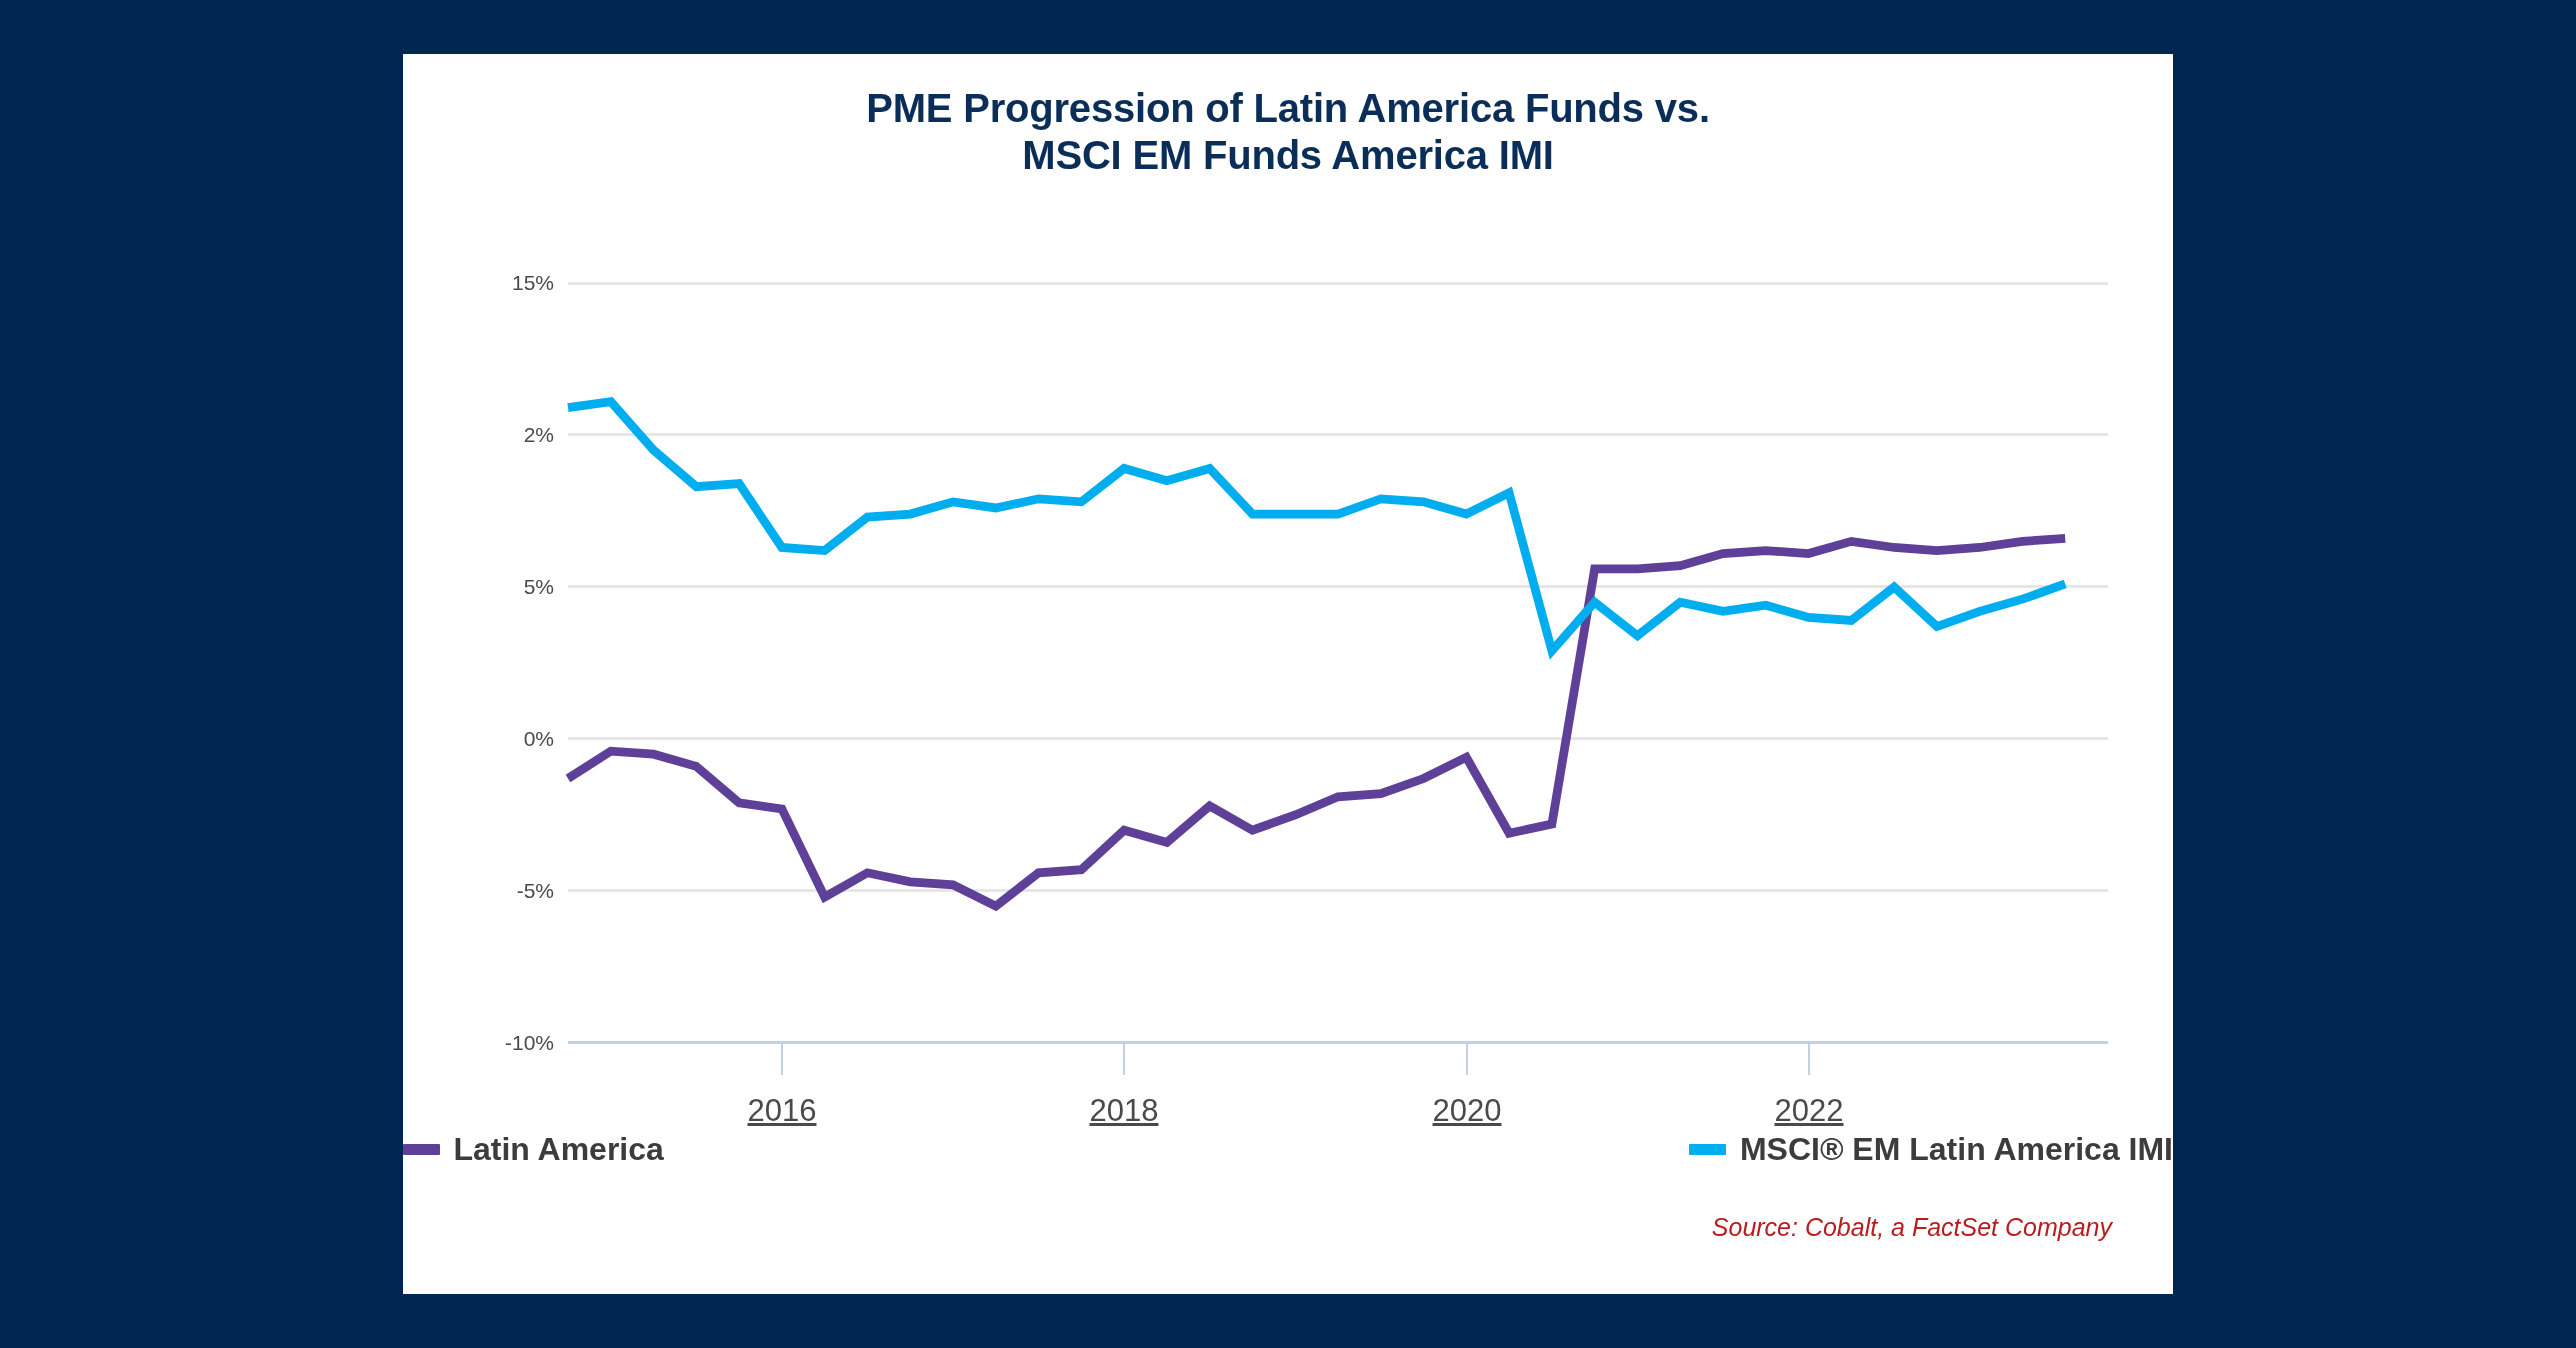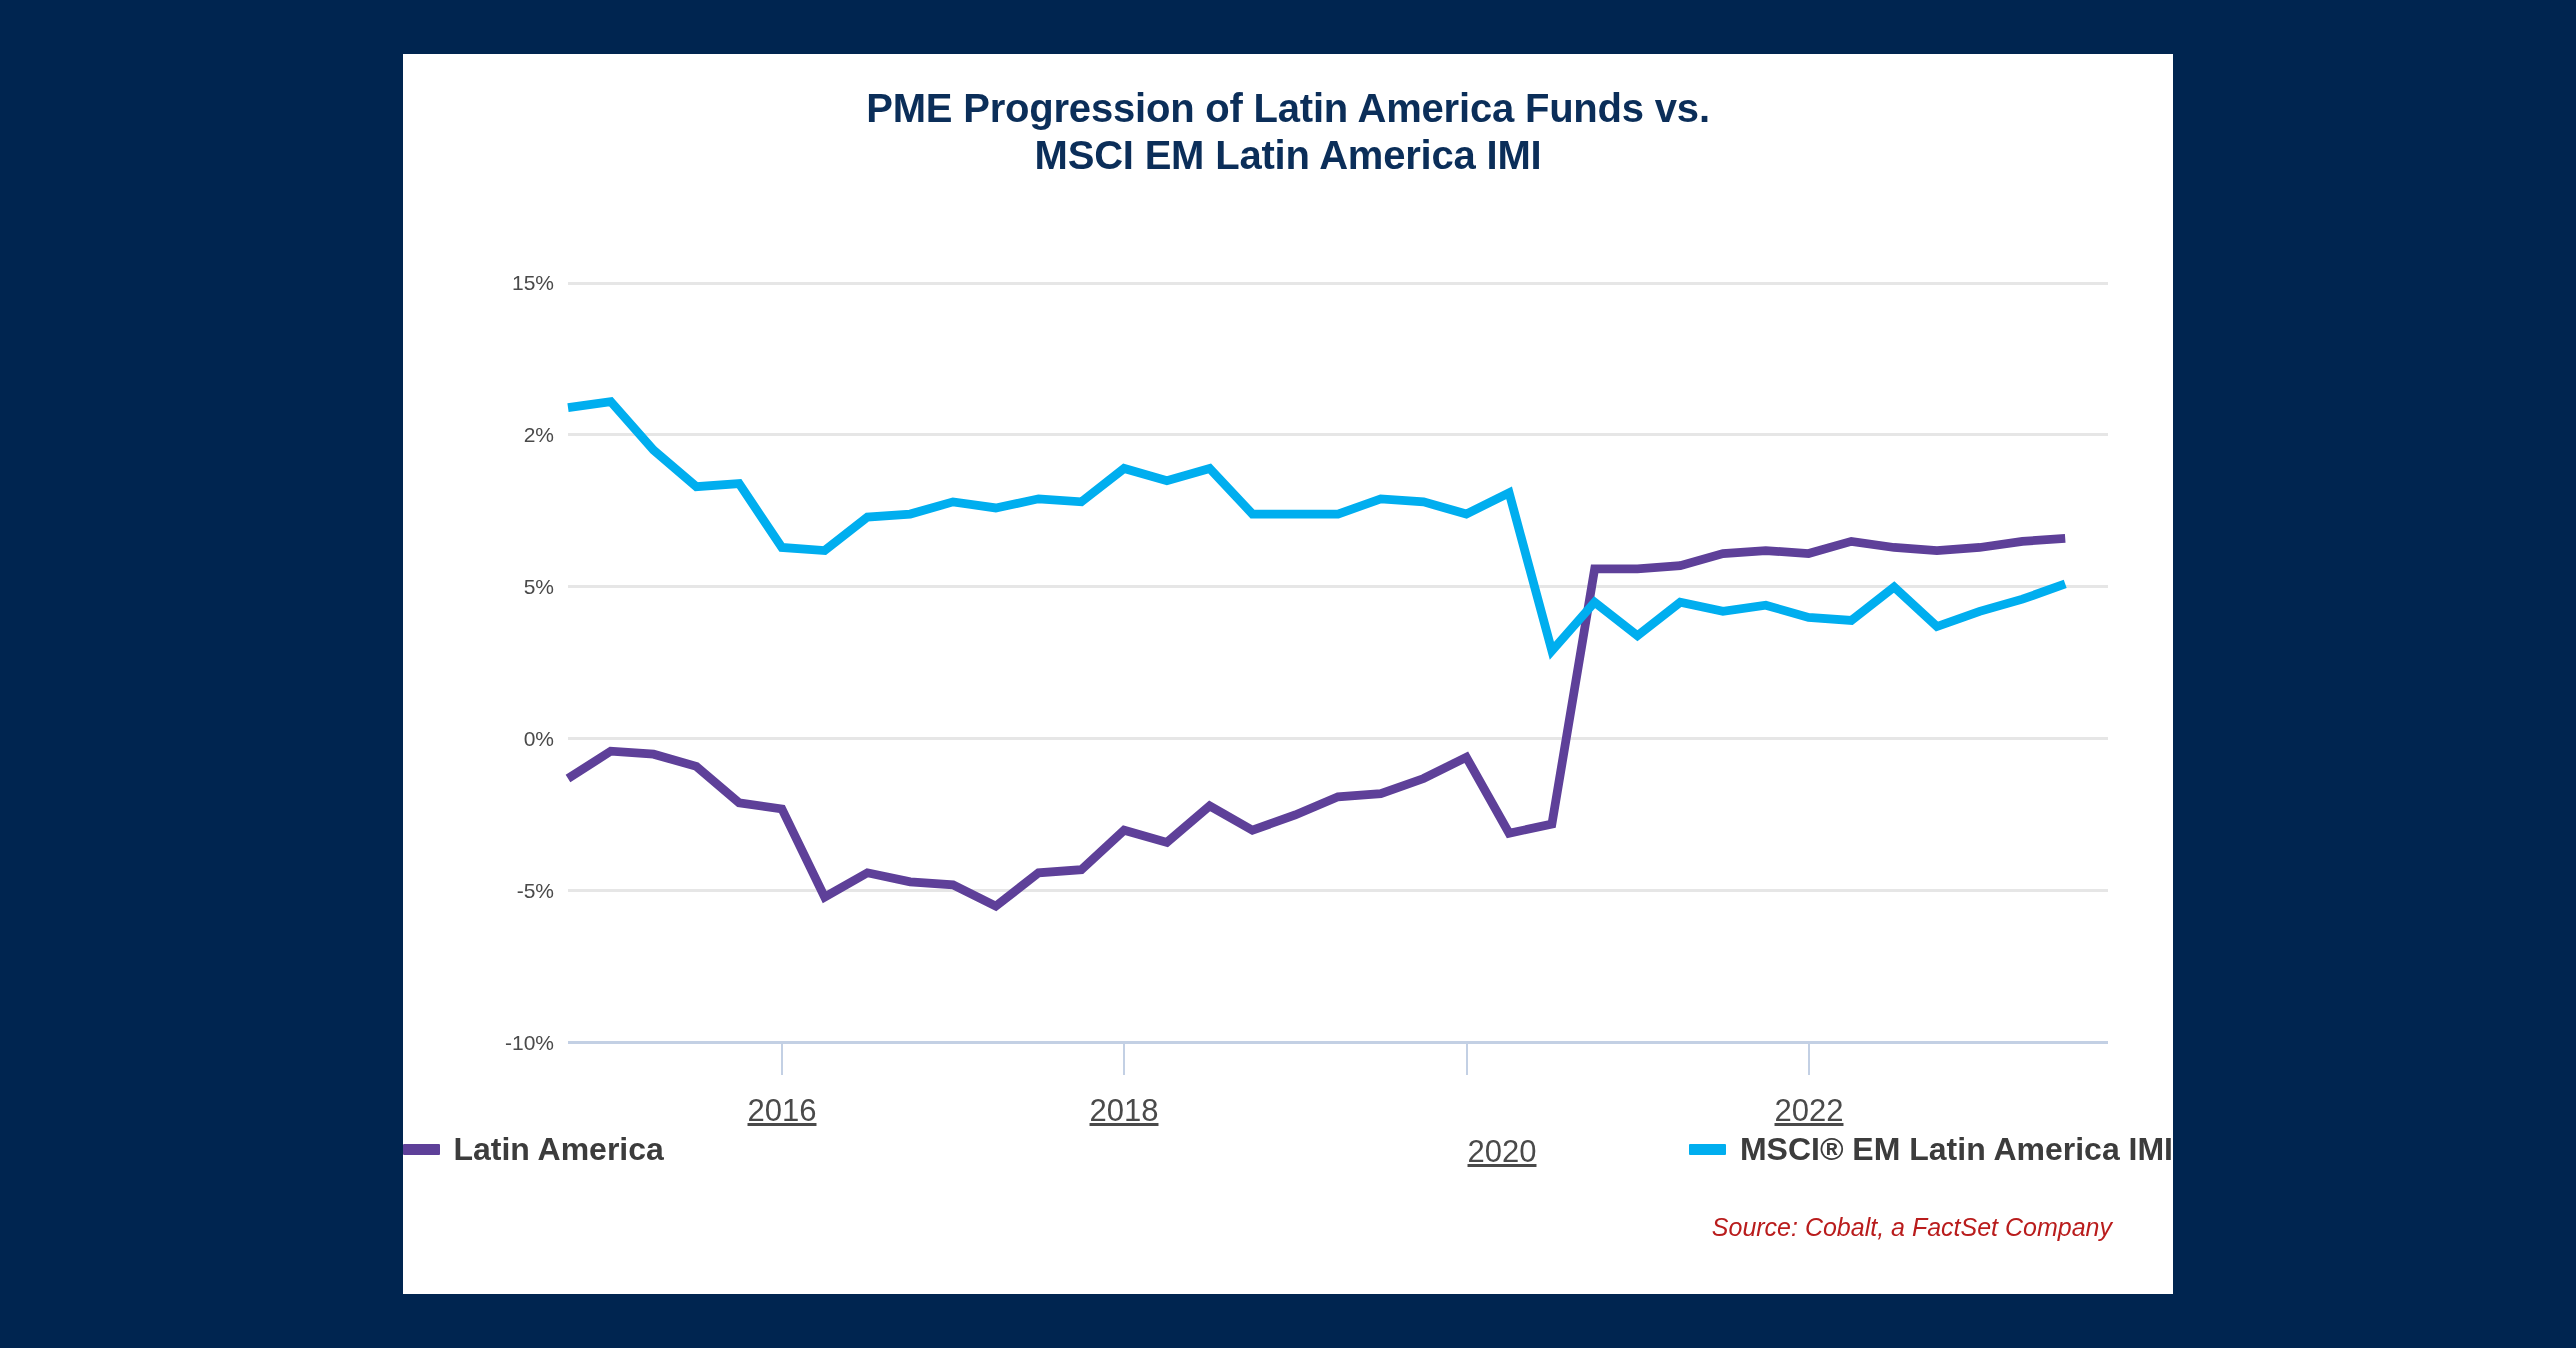--- a/index.html
+++ b/index.html
@@ -88,21 +88,21 @@
   }
 </style>
 </head>
 <body>
 
 <div id="stage">
   <div id="card">
 
     <div id="title">
       <span class="l1">PME Progression of Latin America Funds vs.</span>
-      <span class="l2">MSCI EM Latin America IMI</span>
+      <span class="l2">MSCI EM Funds America IMI</span>
     </div>
 
     <div id="plot">
 
       <div id="grid-host">
           <div class="gridline" style="top: -1.5px;"></div>
           <div class="gridline" style="top: 150px;"></div>
           <div class="gridline" style="top: 302px;"></div>
           <div class="gridline" style="top: 454px;"></div>
           <div class="gridline" style="top: 606px;"></div>
@@ -118,21 +118,21 @@
         </div>
       <div id="xtick-host">
           <div class="tick" style="left: 213px;"></div>
           <div class="tick" style="left: 555px;"></div>
           <div class="tick" style="left: 898px;"></div>
           <div class="tick" style="left: 1240px;"></div>
         </div>
       <div id="xlab-host">
           <div class="xlab" style="left: 214px;">2016</div>
           <div class="xlab" style="left: 556px;">2018</div>
-          <div class="xlab" style="left: 934px; margin-top: 41px;">2020</div>
+          <div class="xlab" style="left: 899px;">2020</div>
           <div class="xlab" style="left: 1241px;">2022</div>
         </div>
 
       <svg id="svgwrap" viewBox="0 0 2990 1475" preserveAspectRatio="none">
           <polyline points="0.00,961.70 83.06,908.60 166.11,914.50 249.17,938.10 332.22,1008.90 415.28,1020.70 498.33,1191.80 581.39,1144.60 664.44,1162.30 747.50,1168.20 830.56,1209.50 913.61,1144.60 996.67,1138.70 1079.72,1062.00 1162.78,1085.60 1245.83,1014.80 1328.89,1062.00 1411.94,1032.50 1495.00,997.10 1578.06,991.20 1661.11,961.70 1744.17,920.40 1827.22,1067.90 1910.28,1050.20 1993.33,554.60 2076.39,554.60 2159.44,548.70 2242.50,525.10 2325.56,519.20 2408.61,525.10 2491.67,501.50 2574.72,513.30 2657.78,519.20 2740.83,513.30 2823.89,501.50 2906.94,495.60" fill="none" stroke="#5E4099" stroke-width="17" stroke-linejoin="miter" stroke-linecap="butt"></polyline>
           <polyline points="0.00,241.90 83.06,230.10 166.11,324.50 249.17,395.30 332.22,389.40 415.28,513.30 498.33,519.20 581.39,454.30 664.44,448.40 747.50,424.80 830.56,436.60 913.61,418.90 996.67,424.80 1079.72,359.90 1162.78,383.50 1245.83,359.90 1328.89,448.40 1411.94,448.40 1495.00,448.40 1578.06,418.90 1661.11,424.80 1744.17,448.40 1827.22,407.10 1910.28,713.90 1993.33,619.50 2076.39,684.40 2159.44,619.50 2242.50,637.20 2325.56,625.40 2408.61,649.00 2491.67,654.90 2574.72,590.00 2657.78,666.70 2740.83,637.20 2823.89,613.60 2906.94,584.10" fill="none" stroke="#00AEEF" stroke-width="17" stroke-linejoin="miter" stroke-linecap="butt"></polyline>
         </svg>
     </div>
 
     <div id="legend">

